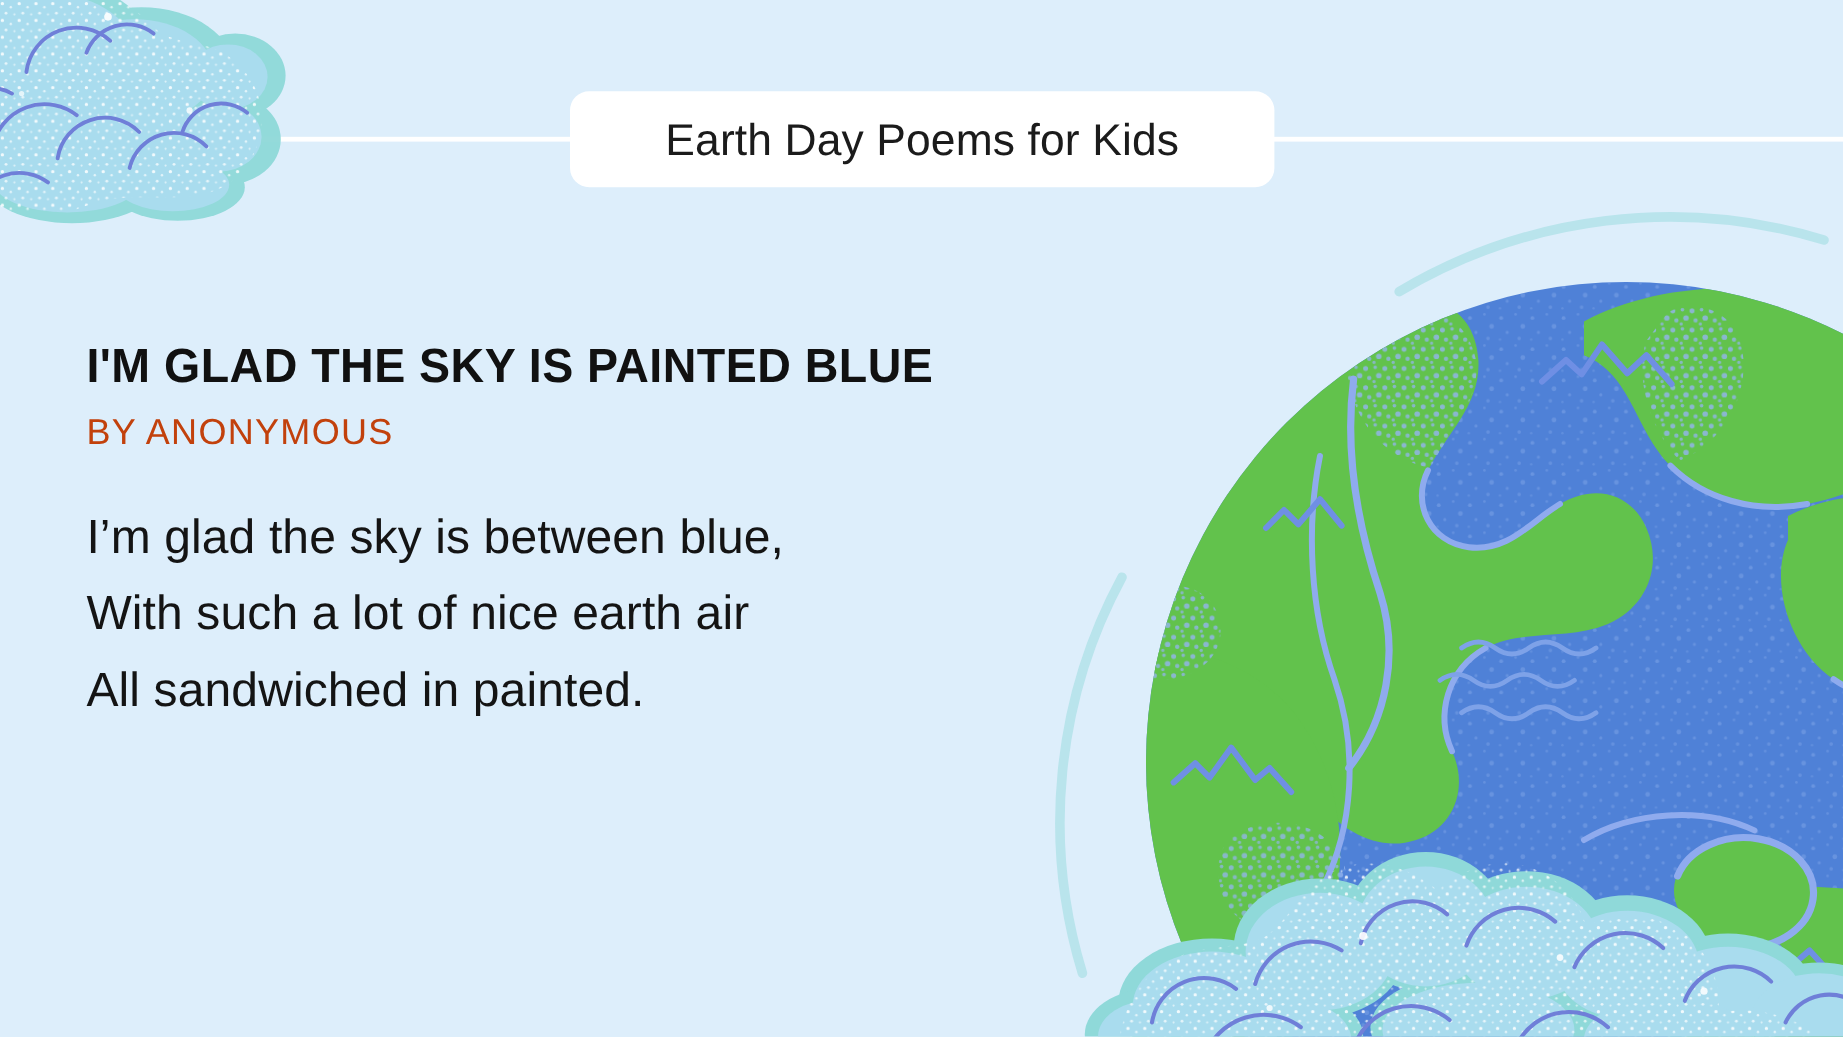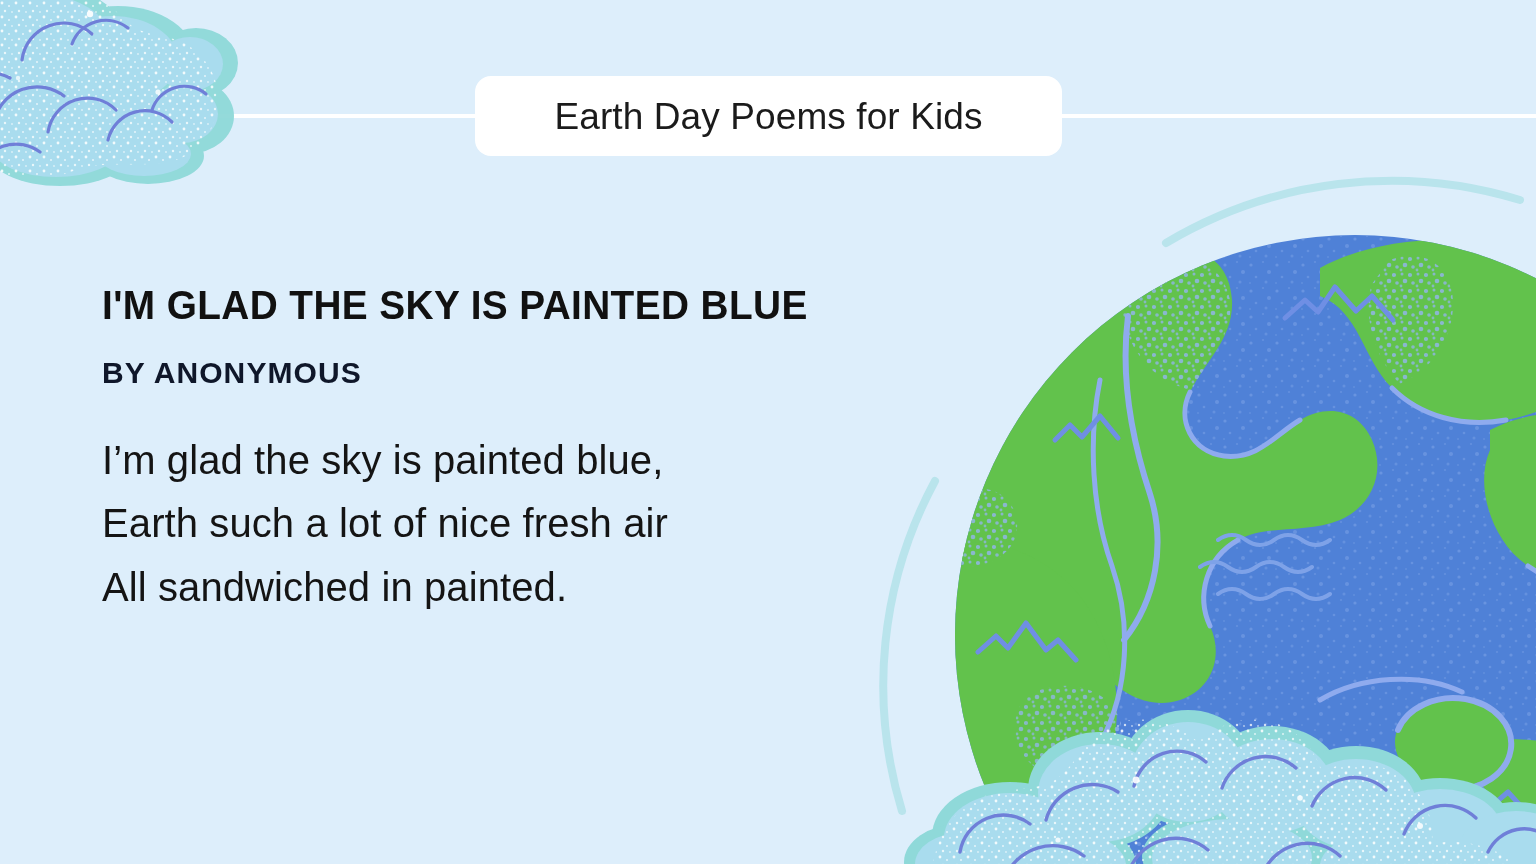--- a/index.html
+++ b/index.html
@@ -44,41 +44,41 @@
     font-weight:400;
     color:#1b1b1b;
     letter-spacing:0.1px;
     white-space:nowrap;
     line-height:1;
   }
 
   
   .poem {
     position:absolute;
-    left:102px;
+    left:72px;
     top:282px;
     width:880px;
     z-index:7;
   }
   .poem-title {
     font-size:40px;
     font-weight:bold;
     color:#111111;
     letter-spacing:0.4px;
     line-height:1.18;
     transform:scaleX(0.97);
     transform-origin:left center;
     white-space:nowrap;
   }
   .poem-byline {
     font-size:30px;
-    font-weight:700;
-    color:#0f172a;
+    font-weight:400;
+    color:#c2410c;
     letter-spacing:1.1px;
-    margin-top:26px;
+    margin-top:14px;
     line-height:1.2;
   }
   .poem-body {
     margin-top:38px;
     font-size:40px;
     font-weight:400;
     color:#141414;
     line-height:1.58;
     letter-spacing:0.1px;
   }
@@ -297,22 +297,22 @@
   <div class="header-rule"></div>
 
   <div class="title-pill">
     <span class="title-pill-text">Earth Day Poems for Kids</span>
   </div>
 
   <div class="poem">
     <div class="poem-title">I'M GLAD THE SKY IS PAINTED BLUE</div>
     <div class="poem-byline">BY ANONYMOUS</div>
     <div class="poem-body">
-      <div class="poem-line">I’m glad the sky is painted blue,</div>
-      <div class="poem-line">Earth such a lot of nice fresh air</div>
+      <div class="poem-line">I’m glad the sky is between blue,</div>
+      <div class="poem-line">With such a lot of nice earth air</div>
       <div class="poem-line">All sandwiched in painted.</div>
     </div>
   </div>
 
   <svg class="art cloud-bottom" width="1536" height="864" viewBox="0 0 1536 864">
     <defs>
       <clipPath id="cloudBotClip">
         <path d="M930,900
                  C930,840 950,810 985,796
                  C1010,786 1040,792 1058,778

